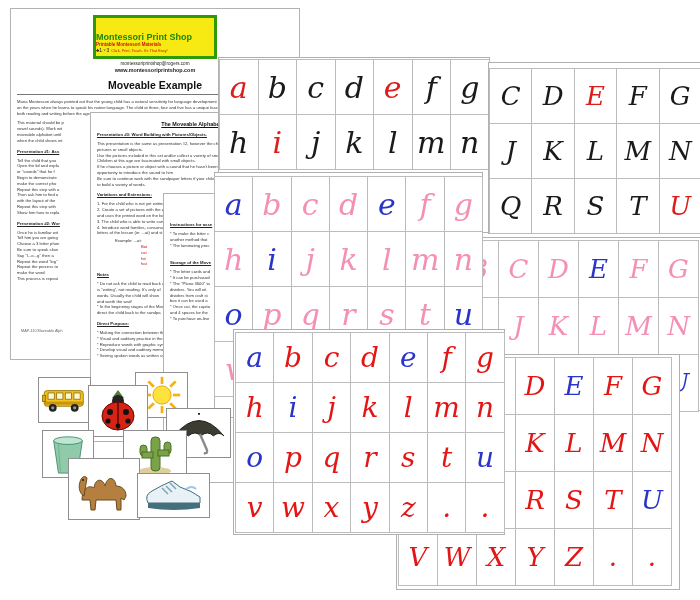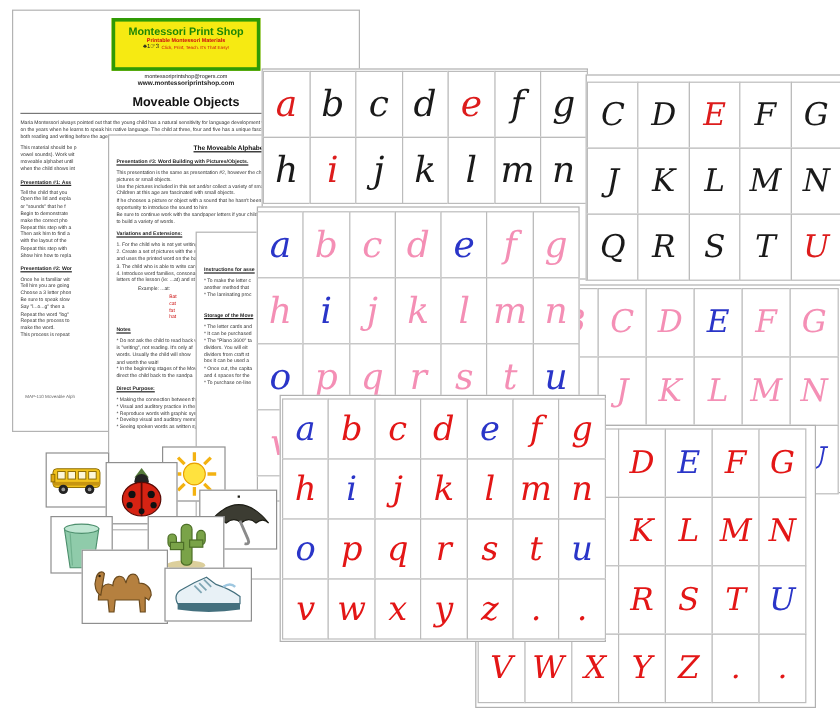--- a/index.html
+++ b/index.html
@@ -6,21 +6,21 @@
   #canvas{position:relative;width:700px;height:600px;background:#fff;overflow:hidden;
           font-family:"Liberation Sans",sans-serif;}
   .sheet{position:absolute;background:#fff;border:1px solid #b3b3b3;box-sizing:border-box;}
 
   
   #doc1{left:10px;top:8px;width:290px;height:352px;z-index:1;}
   #doc2{left:90px;top:112px;width:228px;height:330px;z-index:2;}
   #doc3{left:163px;top:193px;width:279px;height:290px;z-index:4;}
 
   .logo-box{margin:6px auto 2px auto;width:124px;height:44px;background:#f6ea12;
-            border:3px solid #2f9a05;box-sizing:border-box;text-align:center;padding-top:3px;}
+            border:3px solid #2f9a05;box-sizing:border-box;text-align:left;padding-top:14px;}
   .logo-title{color:#1e8705;font-weight:bold;font-size:9px;line-height:10px;}
   .logo-sub{color:#d01010;font-size:4.5px;line-height:6px;font-weight:bold;}
   .logo-tag{color:#d01010;font-size:3.8px;line-height:5px;}
   .logo-kids{display:inline-block;font-size:5px;color:#222;vertical-align:middle;margin-right:2px;}
   .contact{text-align:center;font-size:4.6px;line-height:6px;color:#222;}
   .contact .web{font-size:5.4px;font-weight:bold;line-height:7px;}
   .doc-title{margin:5px 6px 0 6px;text-align:center;font-weight:bold;font-size:10.5px;
              border-bottom:1px solid #777;padding-bottom:3px;color:#111;}
   .txt{font-size:4.2px;line-height:1.38;color:#333;white-space:pre-line;margin:4px 6px 0 6px;}
   .h{font-size:4.3px;font-weight:bold;text-decoration:underline;color:#222;margin:5px 6px 0 6px;}
@@ -75,21 +75,21 @@
   <div id="doc1" class="sheet">
     <div class="logo-box">
       <div class="logo-title">Montessori Print Shop</div>
       <div class="logo-sub">Printable Montessori Materials</div>
       <div class="logo-tag"><span class="logo-kids">♣1☞3</span><span>Click, Print, Teach. It's That Easy!</span></div>
     </div>
     <div class="contact">
       <div>montessoriprintshop@rogers.com</div>
       <div class="web">www.montessoriprintshop.com</div>
     </div>
-    <div class="doc-title">Moveable Objects</div>
+    <div class="doc-title">Moveable Example</div>
     <div class="txt" style="width:272px">Maria Montessori always pointed out that the young child has a natural sensitivity for language development which falls
 on the years when he learns to speak his native language. The child at three, four and five has a unique fascination for
 both reading and writing before the age at which it is traditionally taught.</div>
     <div class="txt" style="width:120px">This material should be p
 vowel sounds). Work wit
 moveable alphabet until
 when the child shows int</div>
     <div class="h">Presentation #1:  Ass</div>
     <div class="txt" style="width:120px">Tell the child that you
 Open the lid and expla

